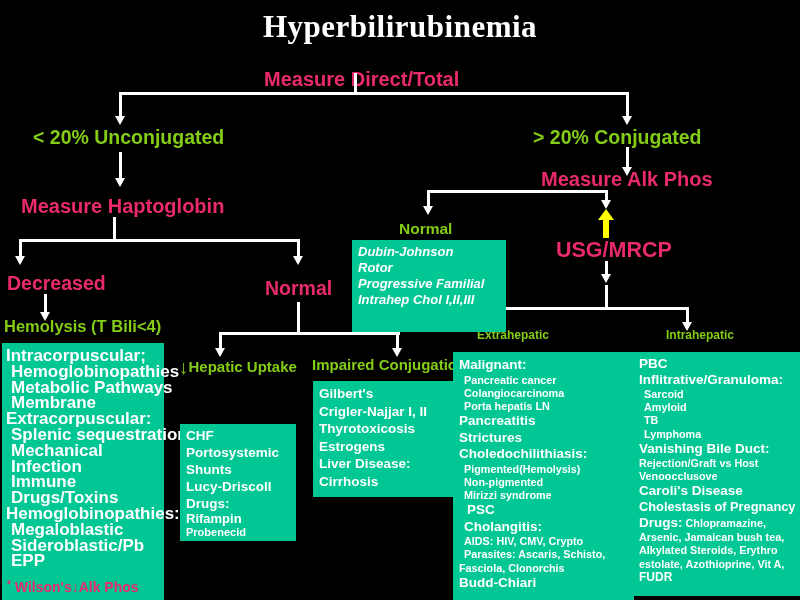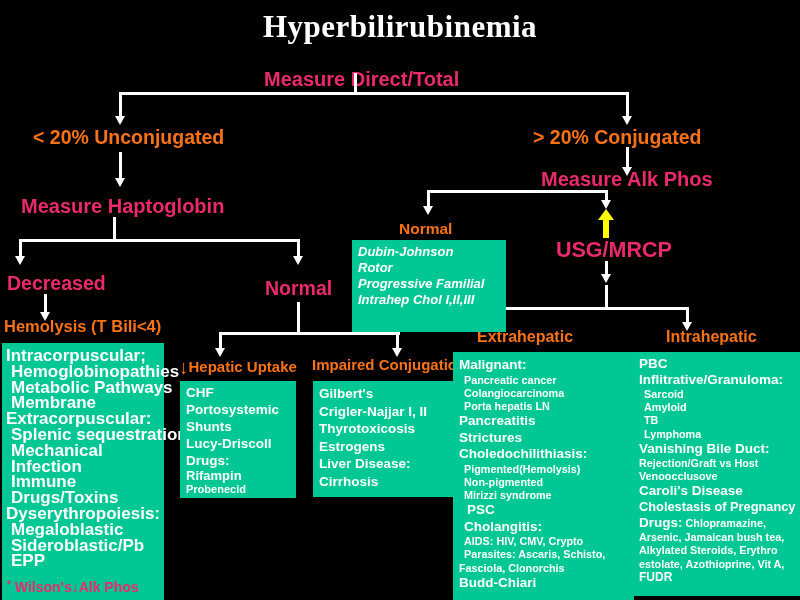--- a/index.html
+++ b/index.html
@@ -2,41 +2,41 @@
 <html><head>
 <meta charset="utf-8">
 <style>
   html,body{margin:0;padding:0;background:#000;}
   #stage{position:relative;width:800px;height:600px;background:#000;overflow:hidden;
          font-family:"Liberation Sans",sans-serif;font-weight:bold;}
   .abs{position:absolute;}
   #title{left:0;top:9px;width:800px;text-align:center;color:#fff;
          font-family:"Liberation Serif",serif;font-weight:bold;font-size:31px;letter-spacing:.5px;}
   .pink{color:#EA2A6D;}
-  .yellow{color:#f97316;}
+  .yellow{color:#84cc16;}
   .lbl-lg{font-size:20px;white-space:nowrap;}
   .lbl-md{font-size:19.5px;white-space:nowrap;}
   .lbl-sm{font-size:15.5px;white-space:nowrap;}
-  .lbl-box{font-size:16px;white-space:nowrap;}
+  .lbl-box{font-size:12px;white-space:nowrap;}
   .vline{position:absolute;width:3px;background:#fff;}
   .hline{position:absolute;height:3px;background:#fff;}
   .ah-down{position:absolute;width:0;height:0;border-left:5px solid transparent;
            border-right:5px solid transparent;border-top:9px solid #fff;}
   .ah-up-y{position:absolute;width:0;height:0;border-left:8px solid transparent;
            border-right:8px solid transparent;border-bottom:11px solid #FFFF00;}
   .ystem{position:absolute;width:6px;background:#FFFF00;}
   .gbox{position:absolute;background:#00C794;color:#fff;}
   .ln{white-space:nowrap;}
   .lg{font-size:13.5px;line-height:16.5px;}
   .md{font-size:17px;line-height:15.8px;}
   .sm{font-size:10.8px;line-height:13.2px;}
   .ind{padding-left:5px;}
   .ind2{padding-left:8px;}
   #box-hemolysis{padding:5px 0 0 4px;}
-  #box-chf{padding:3px 0 0 6px;}
+  #box-chf{padding:3px 0 0 6px;margin-top:43px;}
   #box-chf .lg{line-height:17px;}
   #box-gilbert{padding:4px 0 0 6px;}
   #box-gilbert .lg{line-height:17.5px;}
   #box-dubin{padding:4px 0 0 6px;}
   #box-dubin .lg{font-size:13px;line-height:16px;}
   #box-extra{padding:5px 0 0 6px;}
   #box-intra{padding:4px 0 0 6px;}
   #box-intra .lg{line-height:16px;}
   #footnote{position:absolute;left:5px;bottom:7px;font-size:14px;white-space:nowrap;}
   #footnote .star{font-size:10px;vertical-align:top;}
@@ -119,21 +119,21 @@
     <div class="ln md">Intracorpuscular;</div>
     <div class="ln md ind">Hemoglobinopathies</div>
     <div class="ln md ind">Metabolic Pathways</div>
     <div class="ln md ind">Membrane</div>
     <div class="ln md">Extracorpuscular:</div>
     <div class="ln md ind">Splenic sequestration</div>
     <div class="ln md ind">Mechanical</div>
     <div class="ln md ind">Infection</div>
     <div class="ln md ind">Immune</div>
     <div class="ln md ind">Drugs/Toxins</div>
-    <div class="ln md">Dyserythropoiesis:</div>
+    <div class="ln md">Hemoglobinopathies:</div>
     <div class="ln md ind">Megaloblastic</div>
     <div class="ln md ind">Sideroblastic/Pb</div>
     <div class="ln md ind">EPP</div>
     <div id="footnote" class="pink">
       <span class="star">*</span><span> Wilson's</span><span>↓</span><span>Alk Phos</span>
     </div>
   </div>
 
   <div id="box-chf" class="gbox" style="left:180px;top:381px;width:110px;height:114px;">
     <div class="ln lg">CHF</div>

